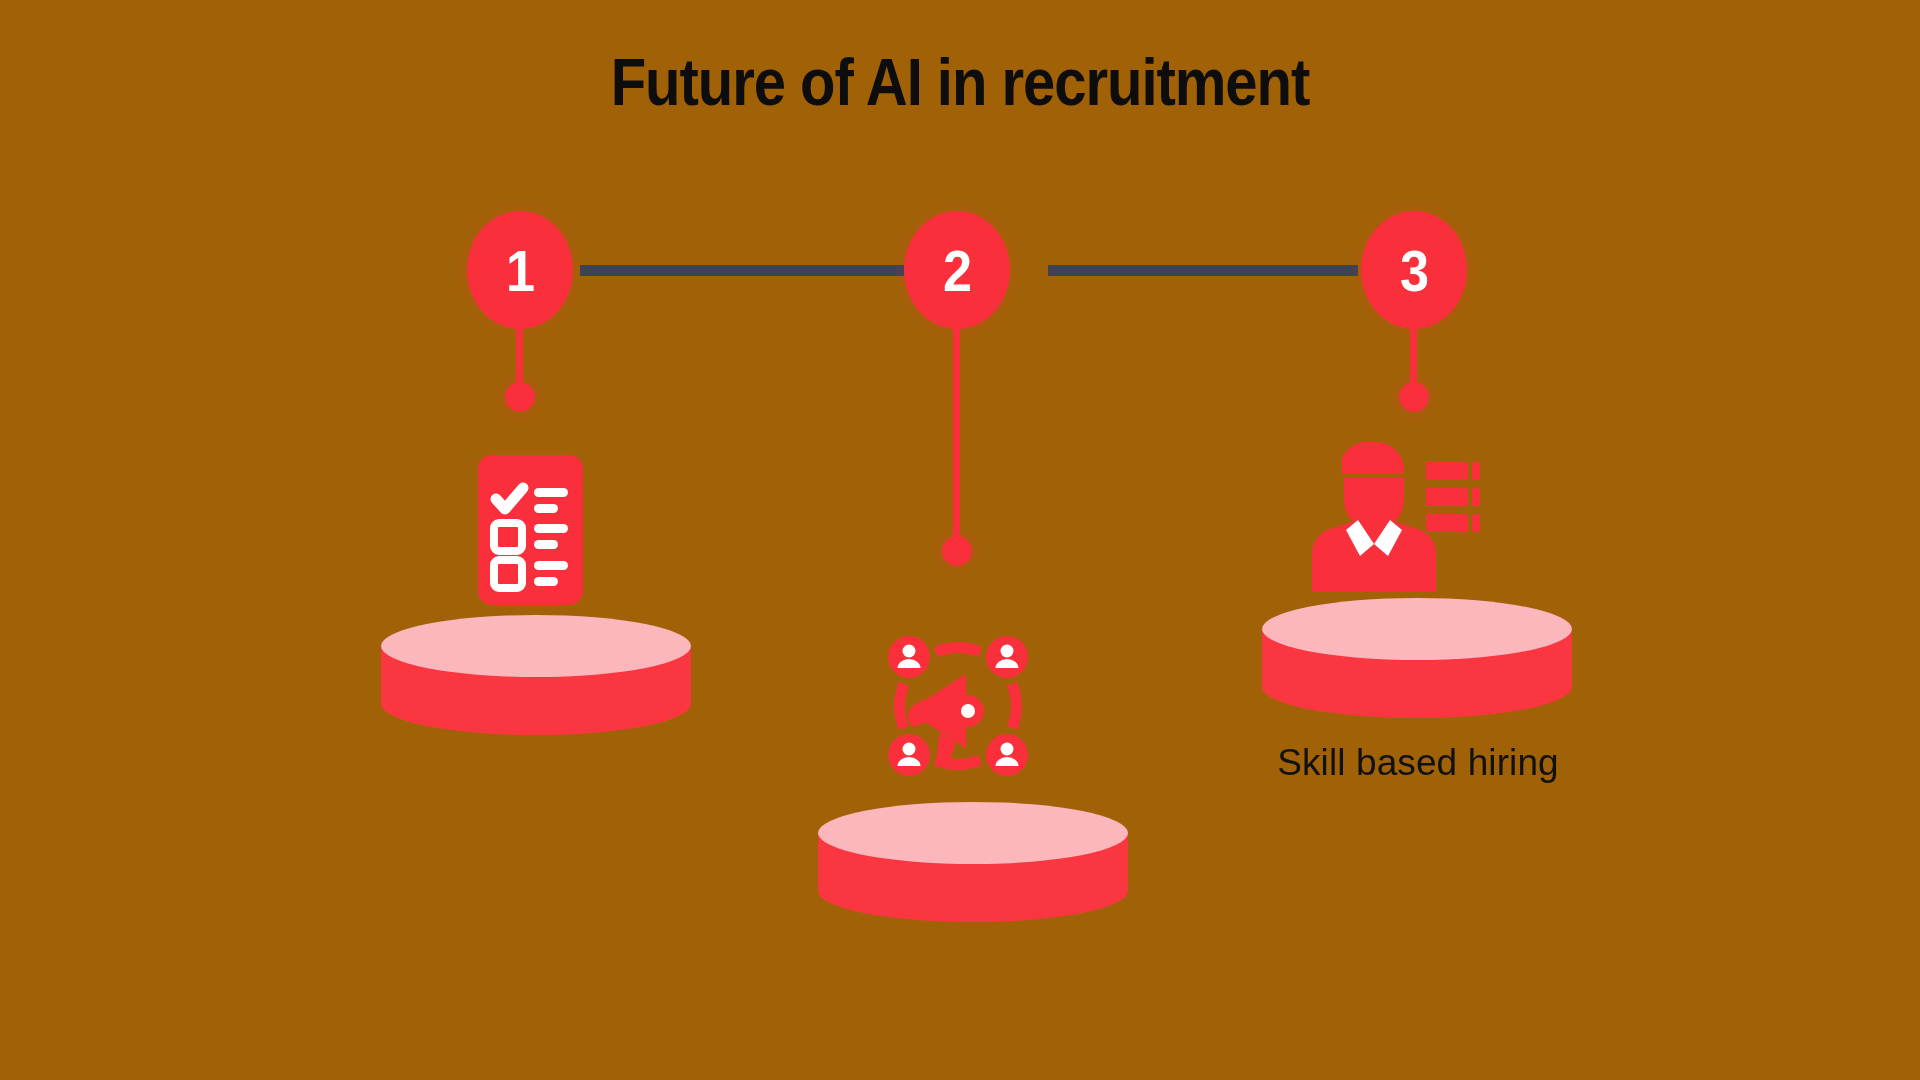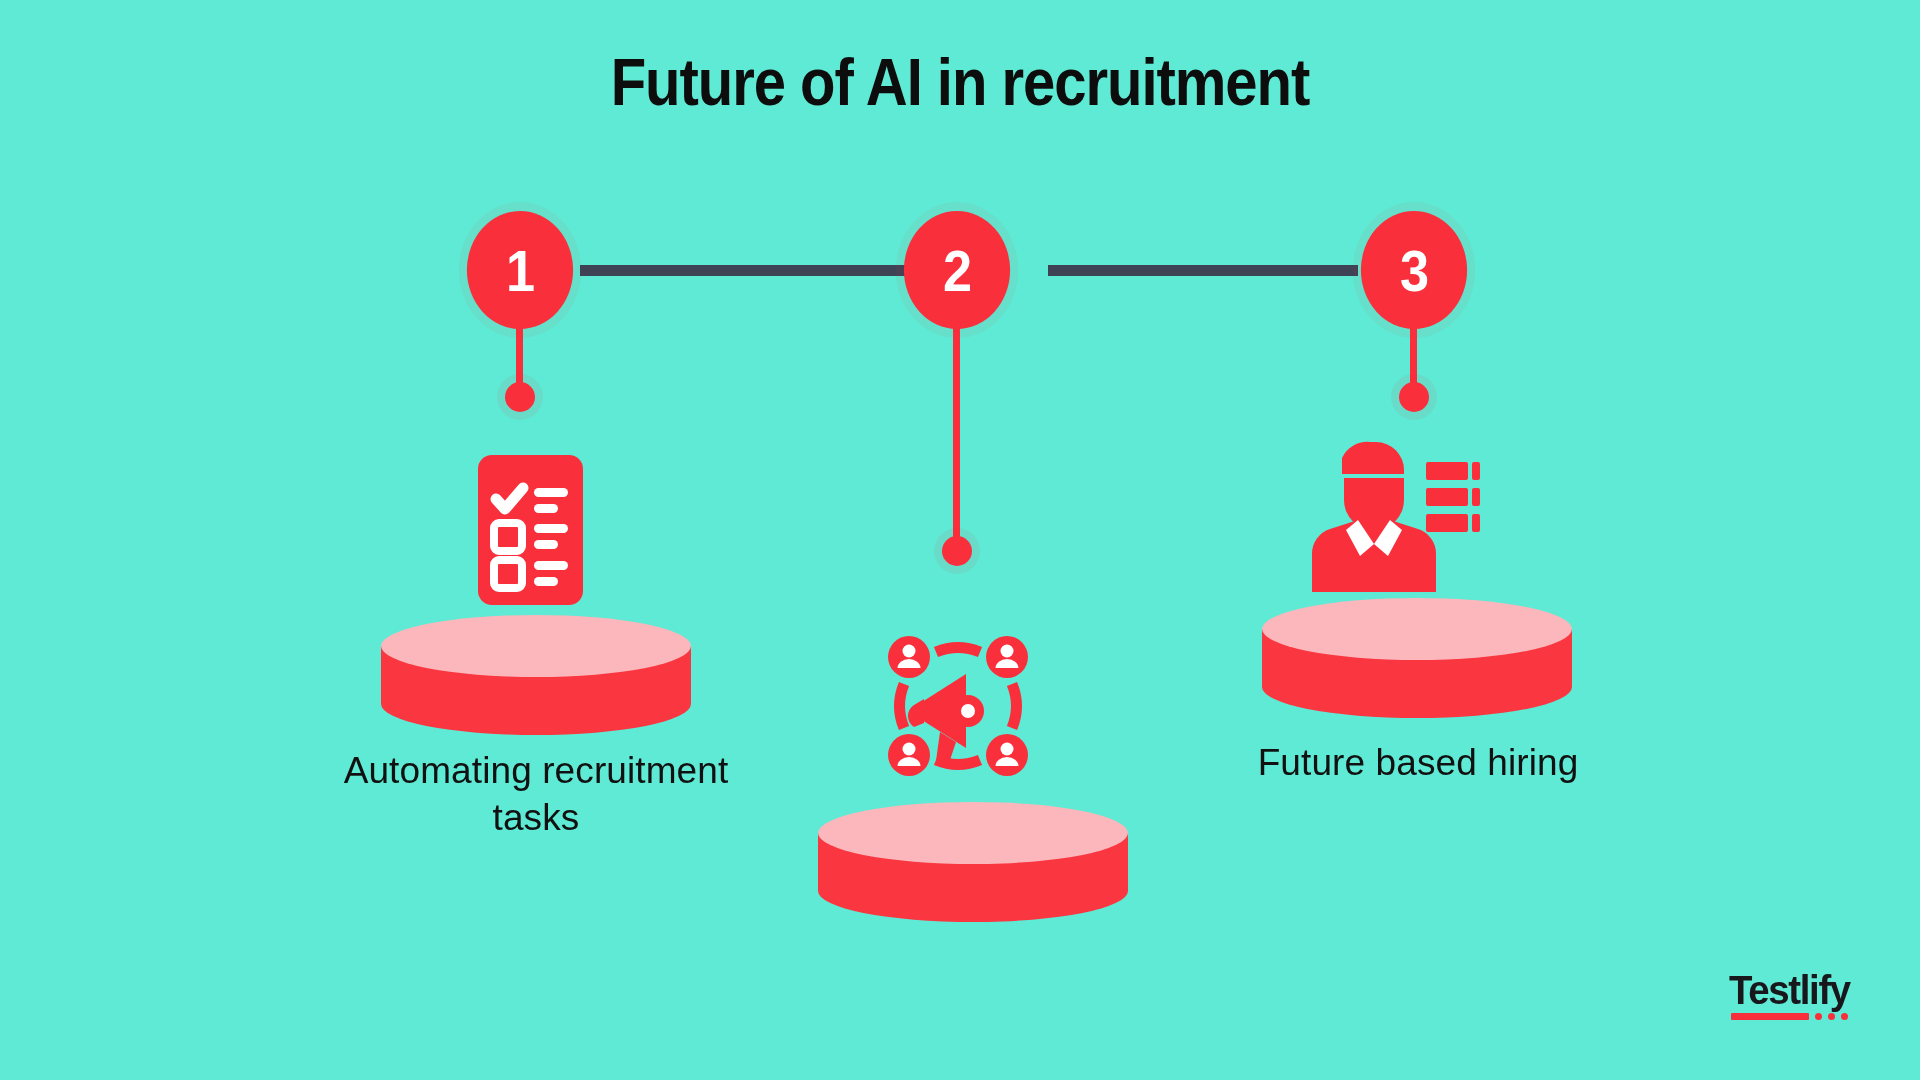--- a/index.html
+++ b/index.html
@@ -9,21 +9,21 @@
     background: #ffffff;
   }
   body {
     font-family: "Liberation Sans", sans-serif;
     -webkit-font-smoothing: antialiased;
   }
   #canvas {
     position: relative;
     width: 1920px;
     height: 1080px;
-    background: #5eead4;
+    background: #a16207;
     overflow: hidden;
     text-decoration: underline;
   }
 
   
   .title {
     position: absolute;
     left: 0;
     top: 44px;
     width: 1920px;
@@ -295,26 +295,16 @@
     <div class="ped-bottom"></div>
     <div class="ped-body"></div>
     <div class="ped-top"></div>
   </div>
   <div class="pedestal" id="pedestal-3">
     <div class="ped-bottom"></div>
     <div class="ped-body"></div>
     <div class="ped-top"></div>
   </div>
 
-  <div class="caption" id="caption-1">Automating recruitment tasks</div>
-  <div class="caption" id="caption-3">Future based hiring</div>
-
-  <div id="logo">
-    <div class="logo-text">Testlify</div>
-    <div class="logo-bar"></div>
-    <div class="logo-dots">
-      <i></i>
-      <i></i>
-      <i></i>
-    </div>
-  </div>
+  <div class="caption" id="caption-3">Skill based hiring</div>
+
 
 </div>
 
 </body></html>

